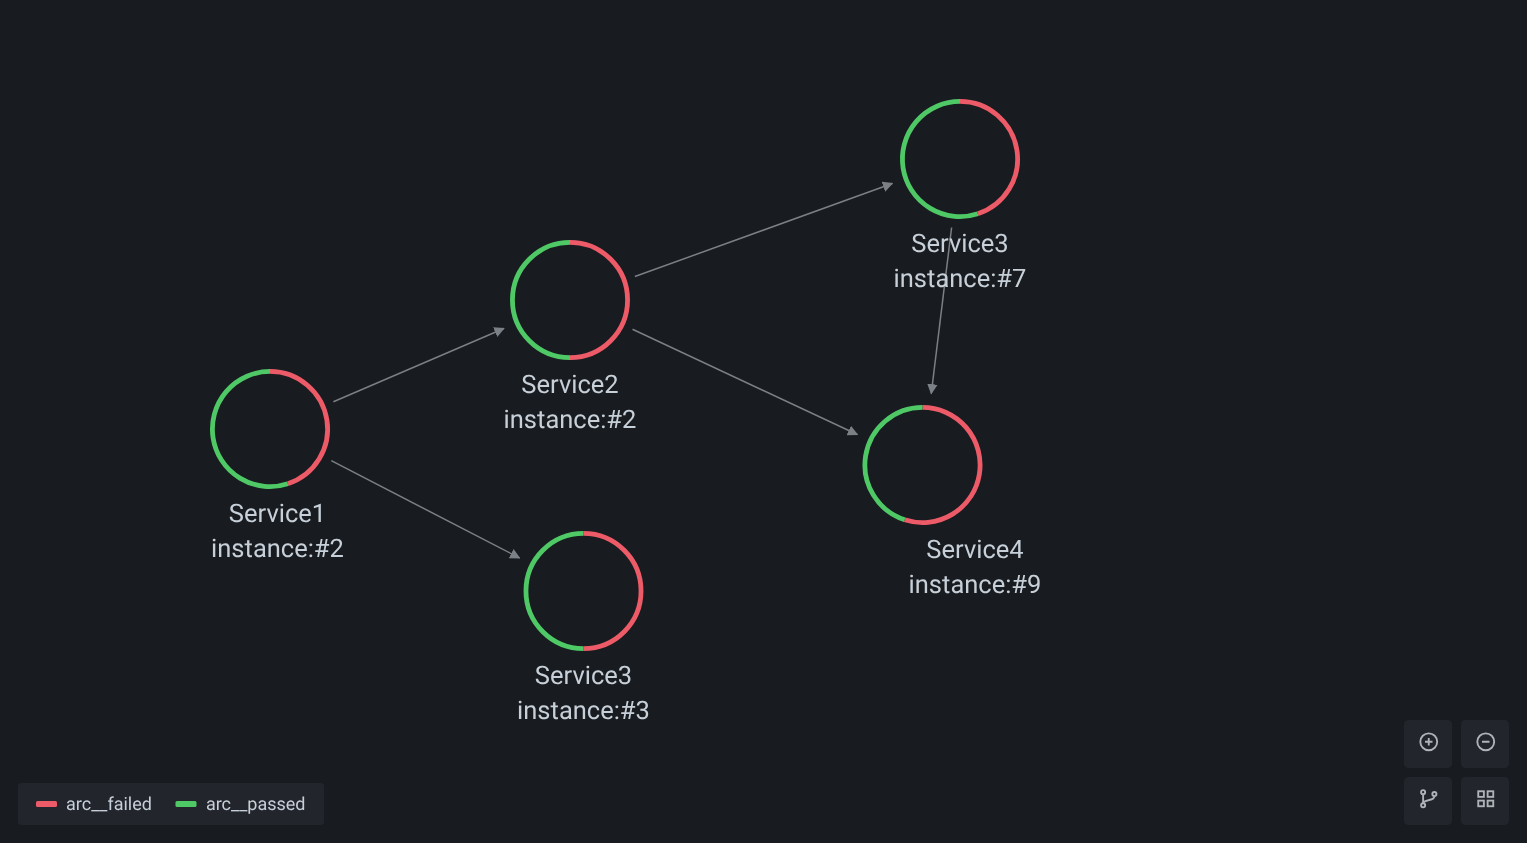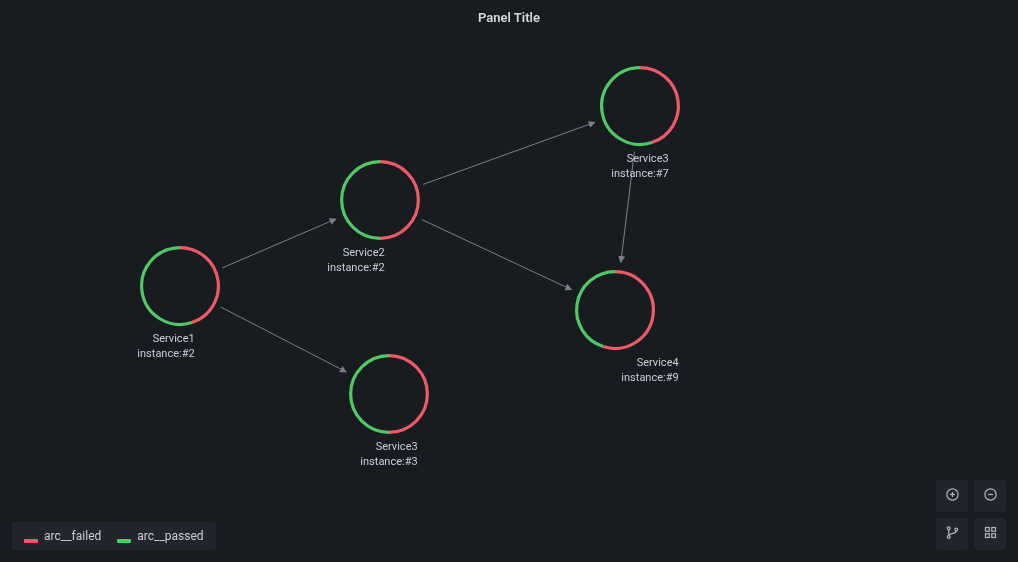--- a/index.html
+++ b/index.html
@@ -29,41 +29,41 @@
     top: 0; left: 0; right: 0; bottom: 0;
   }
   svg.graph-svg {
     position: absolute;
     top: 0; left: 0;
     width: 1018px;
     height: 562px;
   }
   .node-label {
     position: absolute;
-    text-align: right;
-    font-size: 11px;
+    text-align: center;
+    font-size: 17px;
     color: #c7d0d9;
     line-height: 1.35;
     transform: translateX(-50%);
     white-space: nowrap;
   }
   .legend {
     position: absolute;
     left: 12px;
     bottom: 12px;
     display: flex;
     gap: 16px;
     background: #22252b;
     padding: 7px 12px;
     border-radius: 2px;
     align-items: center;
   }
   .legend-item {
     display: flex;
-    align-items: flex-end;
+    align-items: center;
     gap: 6px;
     font-size: 12px;
     color: #c7d0d9;
   }
   .legend-swatch {
     width: 14px;
     height: 4px;
     border-radius: 1px;
   }
   .controls {
@@ -86,21 +86,20 @@
     justify-content: center;
     cursor: pointer;
     font-size: 14px;
   }
   .ctrl-btn svg { width: 15px; height: 15px; stroke: currentColor; fill: none; stroke-width: 2; }
 </style>
 </head>
 <body>
 
 <div class="panel">
-  <div class="panel-title">Panel Title</div>
 
   <div class="graph-area">
     <svg class="graph-svg" id="graph-svg">
         <defs>
           <marker id="arrow" viewBox="0 0 10 10" refX="9" refY="5" markerWidth="7" markerHeight="7" orient="auto-start-reverse">
             <path d="M0,0 L10,5 L0,10 Z" fill="#7b8087"></path>
           </marker>
         </defs>
         <line x1="222.25878262868164" y1="267.8287234696669" x2="335.9038789961583" y2="218.96133203165192" stroke="#7b8087" stroke-width="1" marker-end="url(#arrow)"></line>
         <line x1="220.86626264894753" y1="307.11749457457574" x2="346.35694332283737" y2="371.9643534873992" stroke="#7b8087" stroke-width="1" marker-end="url(#arrow)"></line>
@@ -122,25 +121,25 @@
         <g>
           <path d="M 640 67.6 A 38.4 38.4 0 0 1 651.866252583998 142.52057022573388" stroke="#ed5b68" stroke-width="3.2" fill="none" stroke-linecap="butt"></path>
           <path d="M 651.866252583998 142.52057022573388 A 38.4 38.4 0 1 1 640 67.6" stroke="#4fc966" stroke-width="3.2" fill="none" stroke-linecap="butt"></path>
         </g>
         <g>
           <path d="M 615 271.6 A 38.4 38.4 0 1 1 603.133747416002 346.5205702257339" stroke="#ed5b68" stroke-width="3.2" fill="none" stroke-linecap="butt"></path>
           <path d="M 603.133747416002 346.5205702257339 A 38.4 38.4 0 0 1 615 271.6" stroke="#4fc966" stroke-width="3.2" fill="none" stroke-linecap="butt"></path>
         </g>
       </svg>
     <div id="label-layer">
-        <div class="node-label" style="left: 166px; top: 332px;">
+        <div class="node-label" style="left: 185px; top: 332px;">
           <div>Service1</div>
           <div>instance:#2</div>
         </div>
-        <div class="node-label" style="left: 356px; top: 246px;">
+        <div class="node-label" style="left: 380px; top: 246px;">
           <div>Service2</div>
           <div>instance:#2</div>
         </div>
         <div class="node-label" style="left: 389px; top: 440px;">
           <div>Service3</div>
           <div>instance:#3</div>
         </div>
         <div class="node-label" style="left: 640px; top: 152px;">
           <div>Service3</div>
           <div>instance:#7</div>

